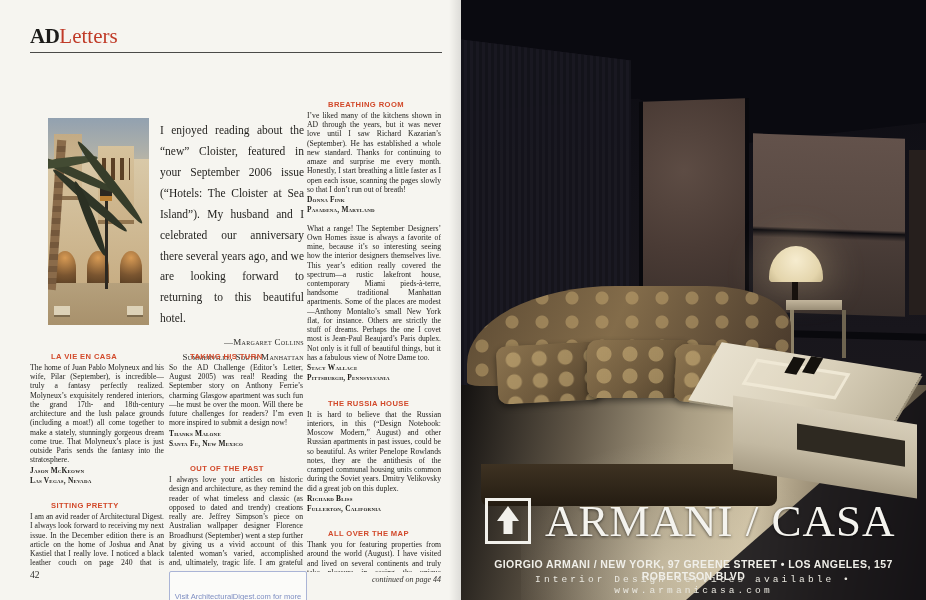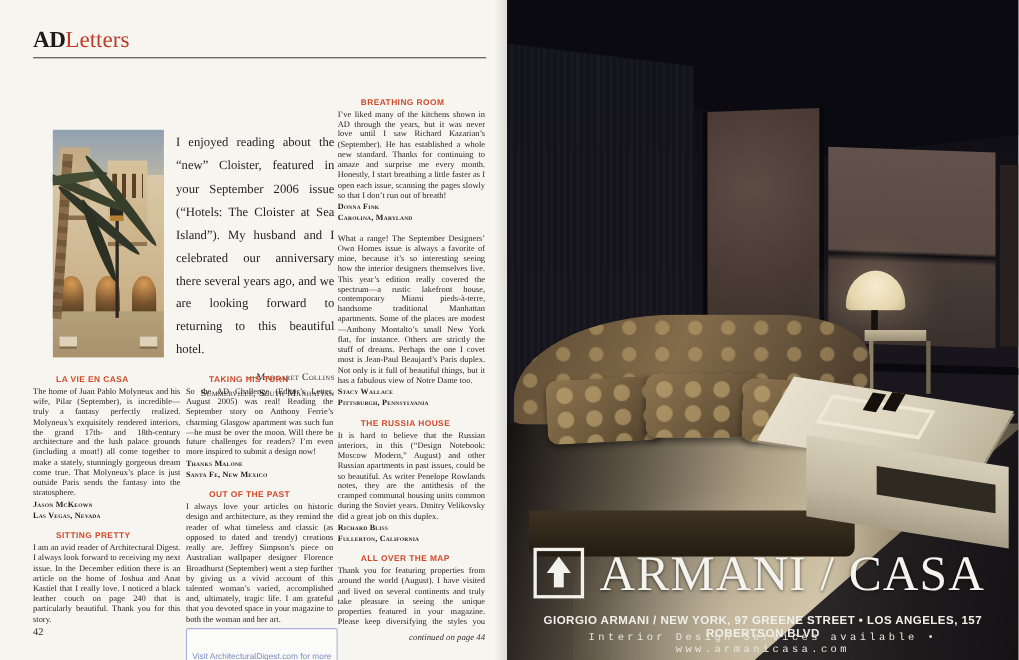--- a/index.html
+++ b/index.html
@@ -31,21 +31,21 @@
   .featured{position:absolute;left:160px;top:120px;width:144px;font-size:11.5px;line-height:1.82;color:#201f1c;text-align:justify;}
   .featured .sig,.featured .loc{font-variant:small-caps;text-align:right;font-size:9px;line-height:1.6;letter-spacing:.3px;color:#2a2926;}
   .featured .sig{margin-top:6px;}
 
   
   .col{position:absolute;width:134px;}
   .col1{left:30px;top:336px;height:232px;overflow:hidden;}
   .col2{left:169px;top:336px;height:232px;overflow:hidden;}
   .col3{left:307px;top:84px;height:488px;overflow:hidden;}
   .ltr{margin-bottom:9px;}
-  .ltr h3{margin:4px 0 2px 0;font-family:"Liberation Sans",sans-serif;font-size:7.6px;font-weight:bold;letter-spacing:.4px;color:#d2492a;padding-left:21px;}
+  .ltr h3{margin:16px 0 2px 0;font-family:"Liberation Sans",sans-serif;font-size:7.6px;font-weight:bold;letter-spacing:.4px;color:#d2492a;padding-left:21px;}
   .ltr p{margin:0;font-size:7.7px;line-height:1.2;text-align:justify;color:#242320;}
   .byline{font-variant:small-caps;font-size:7.4px;line-height:1.25;letter-spacing:.2px;color:#22211e;font-weight:600;margin-top:1px;}
 
   .page-number{position:absolute;left:30px;top:570px;font-size:9.5px;color:#2b2a27;}
   .footer-link{position:absolute;left:169px;top:571px;width:138px;box-sizing:border-box;border:1px solid #aab4d6;border-radius:2px;padding:20px 2px;text-align:center;font-family:"Liberation Sans",sans-serif;font-size:7.6px;color:#7e8ec2;background:#fbfbf9;cursor:pointer;}
   .continued{position:absolute;left:307px;top:575px;width:134px;text-align:right;font-style:italic;font-size:8px;color:#33322f;}
 
   
   .page-right{position:absolute;left:461px;top:0;width:465px;height:600px;background:linear-gradient(180deg,#0a0a0f 0%,#121118 30%,#18161c 55%,#201d1c 100%);overflow:hidden;}
   .ceiling{position:absolute;left:0;top:0;width:100%;height:170px;background:#0a0a10;clip-path:polygon(0 0,100% 0,100% 72%,62% 84%,38% 58%,0 66%);}
@@ -151,21 +151,21 @@
         <div class="byline">James Schwallbach</div>
 
       </div>
     </div>
 
     <div class="col col3">
       <div class="ltr">
         <h3>BREATHING ROOM</h3>
         <p>I’ve liked many of the kitchens shown in AD through the years, but it was never love until I saw Richard Kazarian’s (September). He has established a whole new standard. Thanks for continuing to amaze and surprise me every month. Honestly, I start breathing a little faster as I open each issue, scanning the pages slowly so that I don’t run out of breath!</p>
         <div class="byline">Donna Fink</div>
-        <div class="byline">Carolina, Maryland</div>
+        <div class="byline">Pasadena, Maryland</div>
       </div>
       <div class="ltr">
         <p>What a range! The September Designers’ Own Homes issue is always a favorite of mine, because it’s so interesting seeing how the interior designers themselves live. This year’s edition really covered the spectrum—a rustic lakefront house, contemporary Miami pieds-à-terre, handsome traditional Manhattan apartments. Some of the places are modest—Anthony Montalto’s small New York flat, for instance. Others are strictly the stuff of dreams. Perhaps the one I covet most is Jean-Paul Beaujard’s Paris duplex. Not only is it full of beautiful things, but it has a fabulous view of Notre Dame too.</p>
         <div class="byline">Stacy Wallace</div>
         <div class="byline">Pittsburgh, Pennsylvania</div>
       </div>
       <div class="ltr">
         <h3>THE RUSSIA HOUSE</h3>
         <p>It is hard to believe that the Russian interiors, in this (“Design Notebook: Moscow Modern,” August) and other Russian apartments in past issues, could be so beautiful. As writer Penelope Rowlands notes, they are the antithesis of the cramped communal housing units common during the Soviet years. Dmitry Velikovsky did a great job on this duplex.</p>
         <div class="byline">Richard Bliss</div>

